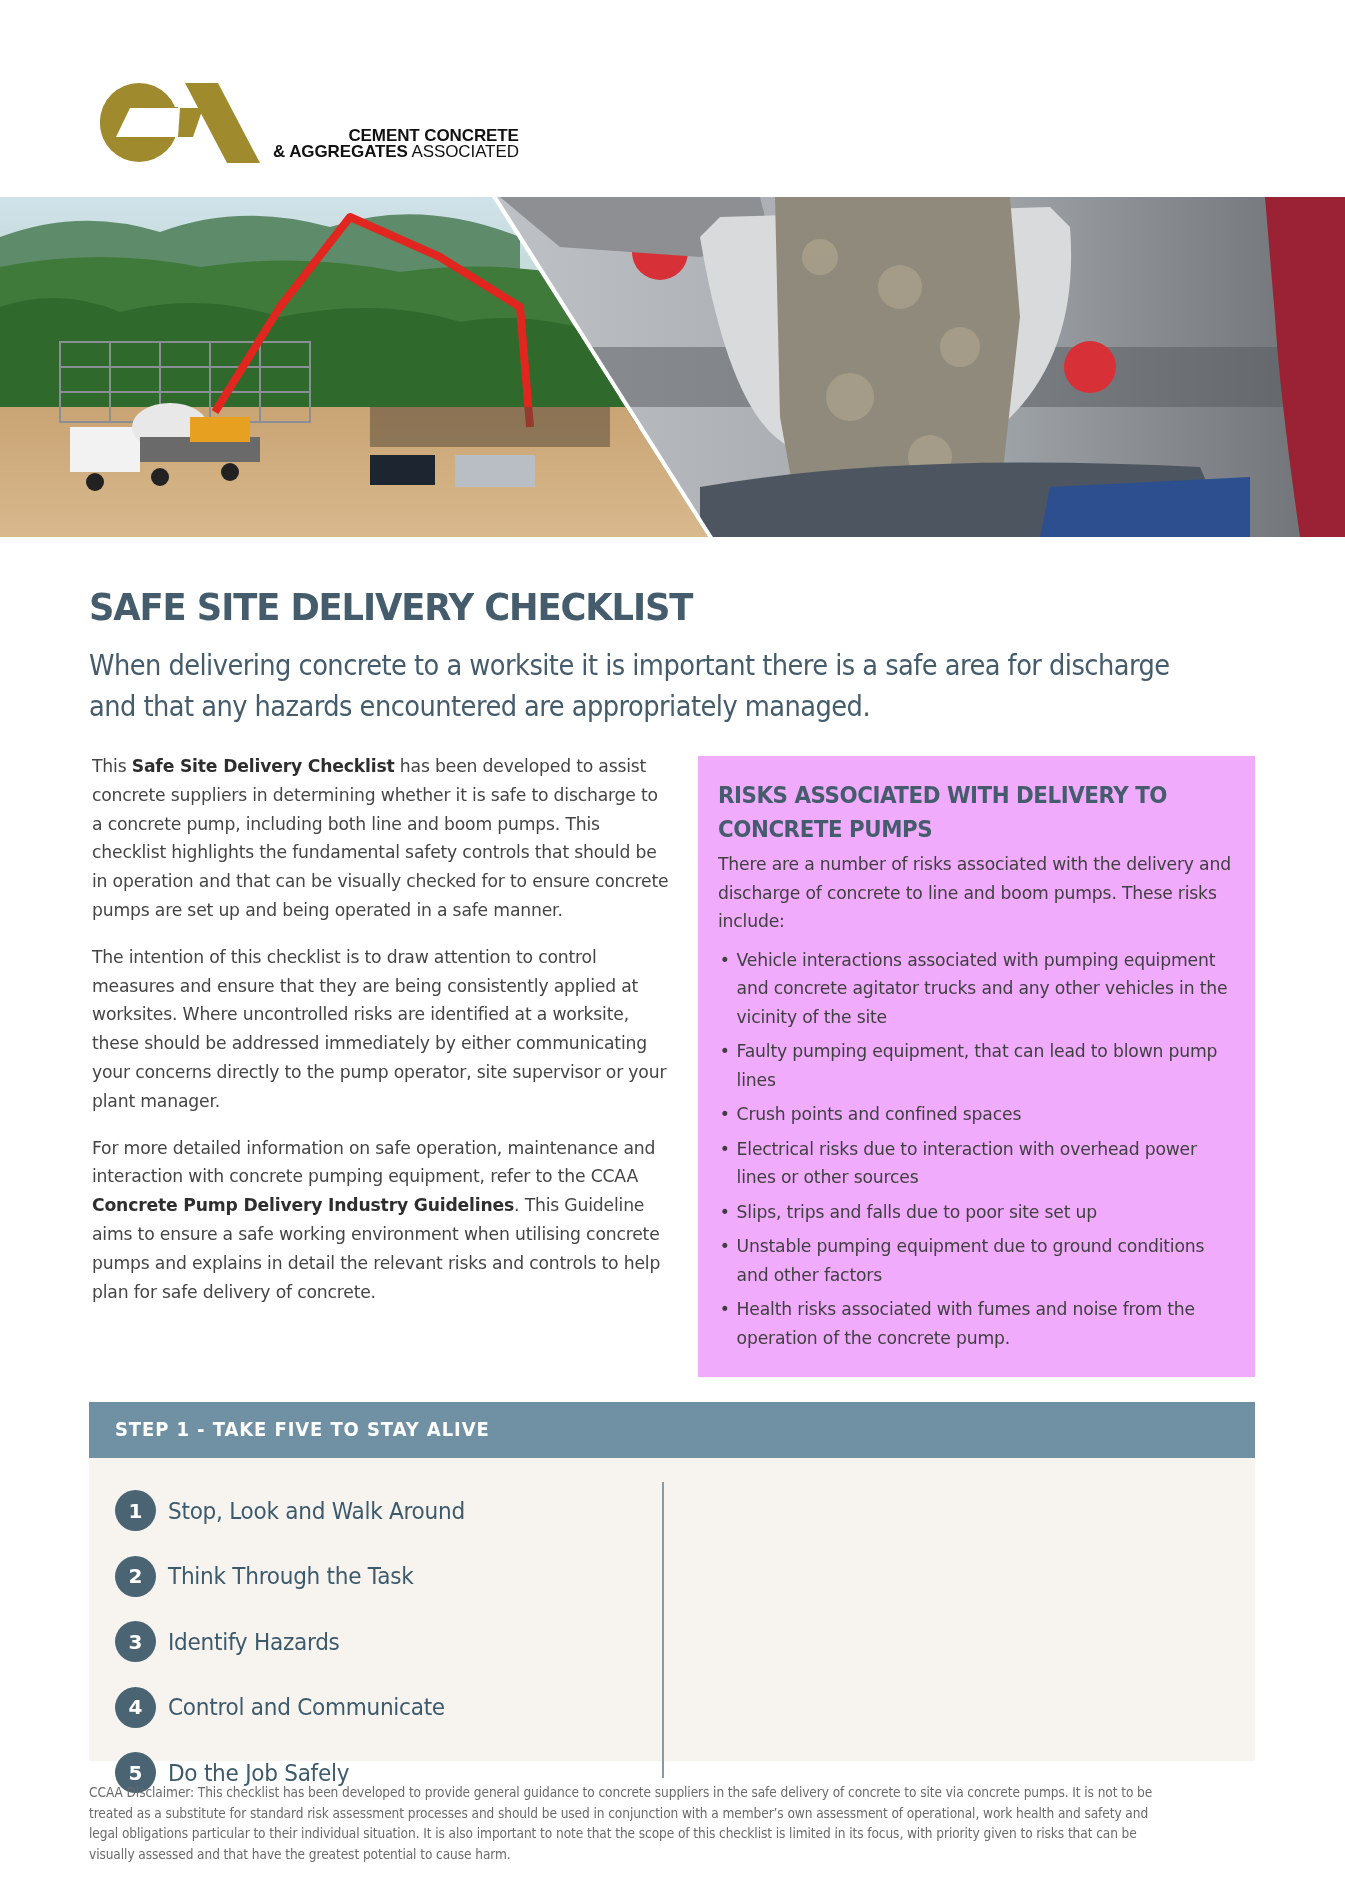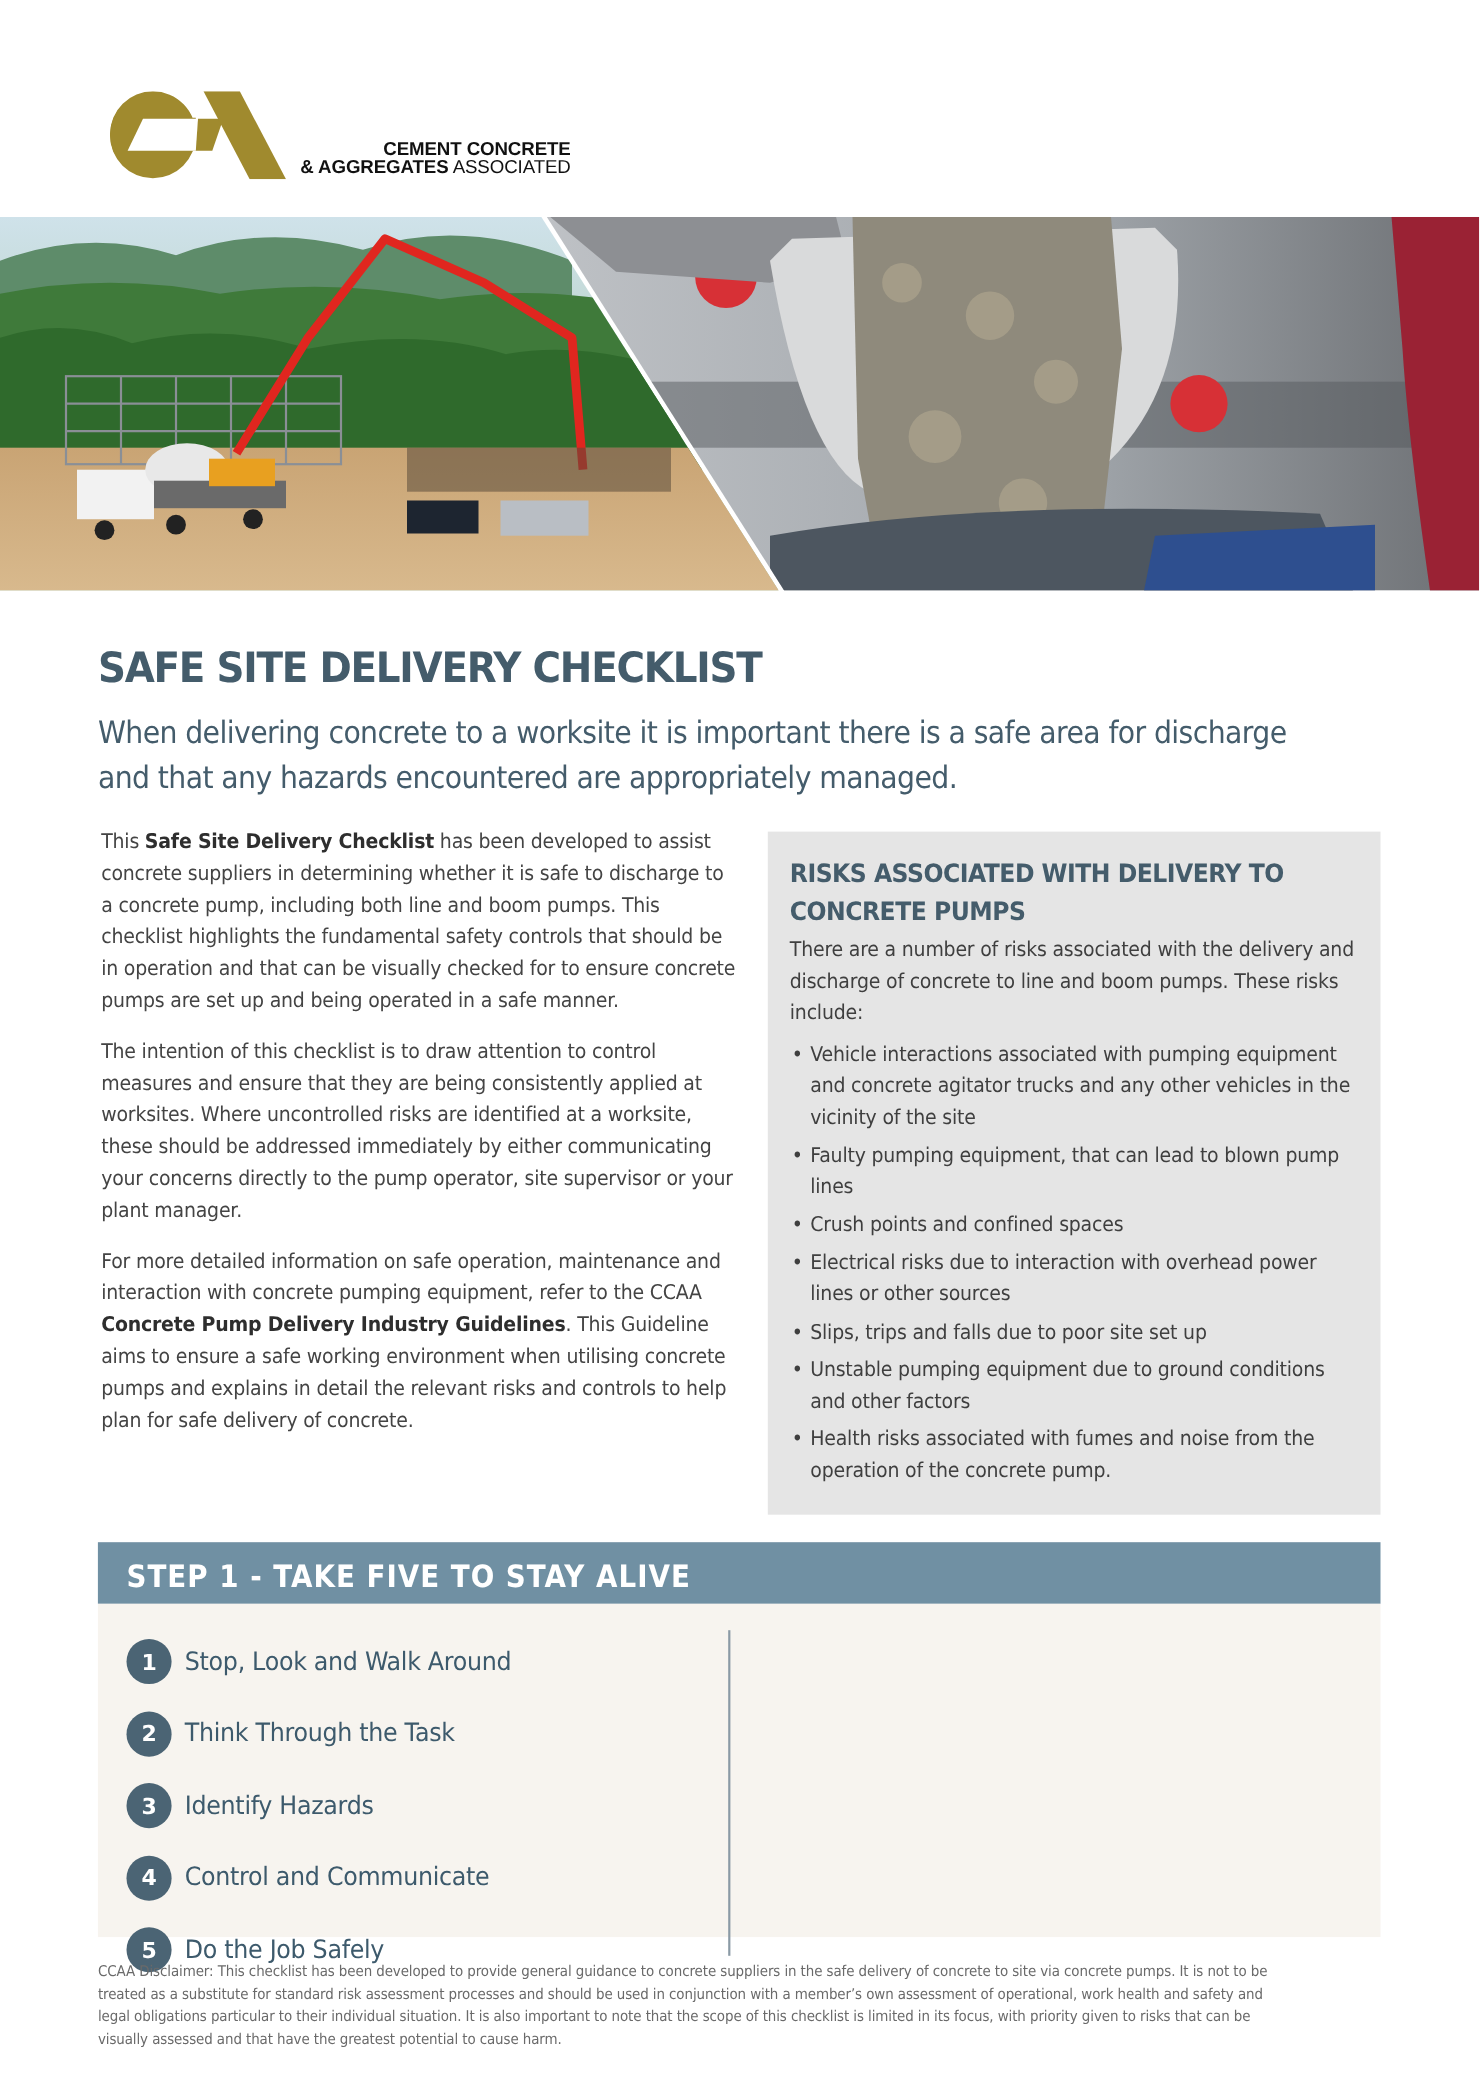--- a/index.html
+++ b/index.html
@@ -22,29 +22,29 @@
   
   .title { position: absolute; left: 89px; top: 585px; font-family: "DejaVu Sans", sans-serif; font-weight: 700; font-size: 38px; letter-spacing: -1.2px; color: #445c6b; white-space: nowrap; transform: scaleX(0.93); transform-origin: left; }
   .subtitle { position: absolute; left: 89px; top: 645px; width: 1180px; font-size: 28px; line-height: 41px; color: #445c6b; letter-spacing: -0.6px; transform: scaleX(0.92); transform-origin: left; }
 
   
   .left-col { position: absolute; left: 92px; top: 752px; width: 590px; }
   .para { font-size: 18.5px; line-height: 28.8px; color: #444; letter-spacing: -0.2px; margin-bottom: 18px; transform: scaleX(0.93); transform-origin: left; width: 620px; }
   .para b { color: #2e2e2e; font-weight: 700; }
 
   
-  .risk-box { position: absolute; left: 698px; top: 756px; width: 557px; height: 621px; background: #e5e5e5; padding: 22px 20px 0 20px; }
+  .risk-box { position: absolute; left: 698px; top: 756px; width: 557px; height: 621px; background: #f0abfc; padding: 22px 20px 0 20px; }
   .risk-title { font-weight: 700; font-size: 23px; line-height: 34px; color: #445c6b; letter-spacing: -0.5px; transform: scaleX(0.93); transform-origin: left; width: 560px; }
   .risk-intro { margin-top: 4px; font-size: 18.5px; line-height: 28.5px; color: #3f3f3f; transform: scaleX(0.93); transform-origin: left; width: 560px; letter-spacing: -0.2px; }
   .risk-list { list-style: none; margin-top: 10px; transform: scaleX(0.93); transform-origin: left; width: 560px; }
   .risk-item { position: relative; padding-left: 20px; font-size: 18.5px; line-height: 28.5px; color: #3f3f3f; margin-bottom: 6px; letter-spacing: -0.2px; }
   .risk-bullet { position: absolute; left: 2px; top: 0; }
 
   
-  .step-header { position: absolute; left: 89px; top: 1402px; width: 1166px; height: 56px; background: #7090a3; color: #fff; font-weight: 700; font-size: 28px; letter-spacing: 1px; padding: 15px 0 0 26px; }
+  .step-header { position: absolute; left: 89px; top: 1402px; width: 1166px; height: 56px; background: #7090a3; color: #fff; font-weight: 700; font-size: 20px; letter-spacing: 1px; padding: 15px 0 0 26px; }
   .step-header span { display: inline-block; transform: scaleX(0.9); transform-origin: left; }
   .step-body { position: absolute; left: 89px; top: 1458px; width: 1166px; height: 303px; background: #f7f4ef; }
   .step-list { position: absolute; left: 26px; top: 24px; }
   .step-item { display: flex; align-items: center; height: 57px; margin-bottom: 8.5px; }
   .step-num { width: 41px; height: 41px; border-radius: 50%; background: #4b6474; color: #fff; font-weight: 700; font-size: 20px; display: flex; align-items: center; justify-content: center; margin-right: 12px; flex-shrink: 0; }
   .step-label { font-size: 23px; color: #3d5a6c; letter-spacing: -0.3px; transform: scaleX(0.94); transform-origin: left; white-space: nowrap; }
   .step-divider { position: absolute; left: 573px; top: 24px; width: 1.5px; height: 296px; background: #8a9aa5; }
   .step-notes { position: absolute; left: 610px; top: 50px; width: 520px; }
   .step-note { font-size: 22.5px; line-height: 34px; color: #3d5a6c; letter-spacing: -0.3px; margin-bottom: 18px; transform: scaleX(0.94); transform-origin: left; width: 540px; }
 

